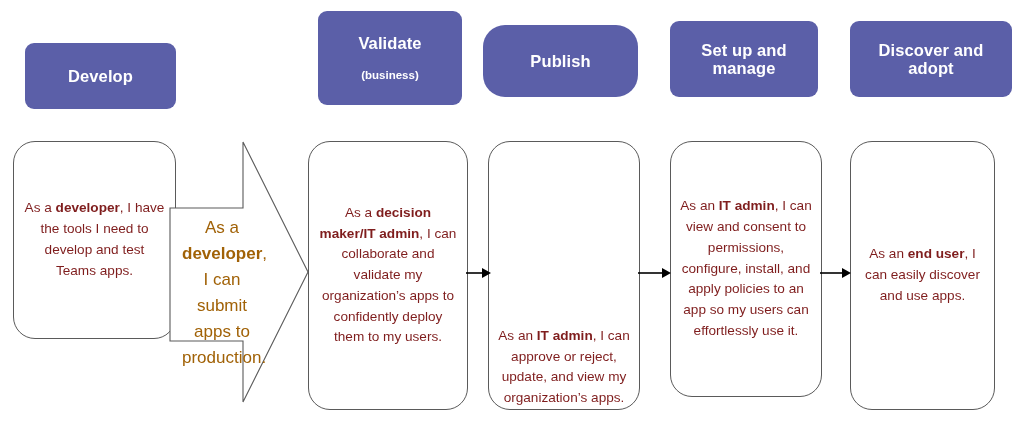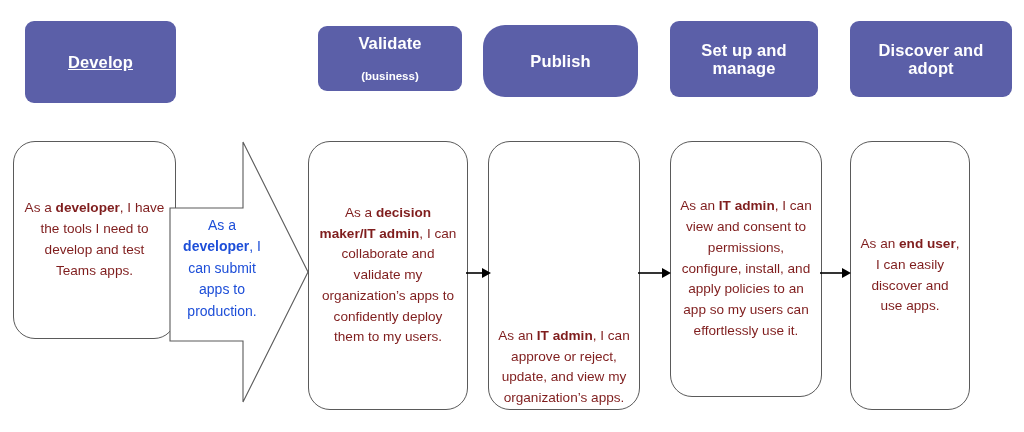--- a/index.html
+++ b/index.html
@@ -74,46 +74,46 @@
   .block-arrow polygon {
     fill: #ffffff;
     stroke: #5a5a5a;
     stroke-width: 1.1;
     stroke-linejoin: miter;
   }
 
   .submit-label {
     position: absolute;
     text-align: center;
-    font-size: 14px;
+    font-size: 17px;
     line-height: 1.53;
-    color: #1d4ed8;
+    color: #a16207;
   }
 
   
   .connector {
     position: absolute;
     pointer-events: none;
   }
   .connector line {
     stroke: #000000;
     stroke-width: 1.6;
   }
   .connector polygon { fill: #000000; }
 </style>
 </head>
 <body>
 
 <div id="canvas">
 
-  <div class="stage-pill" style="left:25px; top:21px; width:151px; height:82px;text-decoration:underline;">
+  <div class="stage-pill" style="left:25px; top:43px; width:151px; height:66px;">
     <div class="stage-title">Develop</div>
   </div>
 
-  <div class="stage-pill" style="left:318px; top:26px; width:144px; height:65px;">
+  <div class="stage-pill" style="left:318px; top:11px; width:144px; height:94px;">
     <div class="stage-title">Validate</div>
     <div class="stage-sub">(business)</div>
   </div>
 
   <div class="stage-pill" style="left:483px; top:25px; width:155px; height:72px;border-radius:22px;">
     <div class="stage-title">Publish</div>
   </div>
 
   <div class="stage-pill" style="left:670px; top:21px; width:148px; height:76px;">
     <div class="stage-title">Set up and manage</div>
@@ -132,21 +132,21 @@
   </div>
 
   <div class="story-card" style="left:488px; top:141px; width:152px; height:269px;align-items:flex-end;">
     <div class="story-text">As an <b>IT admin</b>, I can approve or reject, update, and view my organization’s apps.</div>
   </div>
 
   <div class="story-card" style="left:670px; top:141px; width:152px; height:256px;">
     <div class="story-text">As an <b>IT admin</b>, I can view and consent to permissions, configure, install, and apply policies to an app so my users can effortlessly use it.</div>
   </div>
 
-  <div class="story-card" style="left:850px; top:141px; width:120px; height:269px;">
+  <div class="story-card" style="left:850px; top:141px; width:145px; height:269px;">
     <div class="story-text">As an <b>end user</b>, I can easily discover and use apps.</div>
   </div>
 
   <svg class="block-arrow" style="left:168px; top:138px;" width="146" height="272" viewBox="0 0 146 272">
     <polygon points="2,70 75,70 75,4 140,134 75,264 75,203 2,203"></polygon>
   </svg>
 
   <div class="submit-label" style="left:182px; top:215px; width:80px;">As a <b>developer</b>, I can submit apps to production.</div>
 
   <svg class="connector" style="left:466px; top:264px;" width="26" height="18" viewBox="0 0 26 18">

